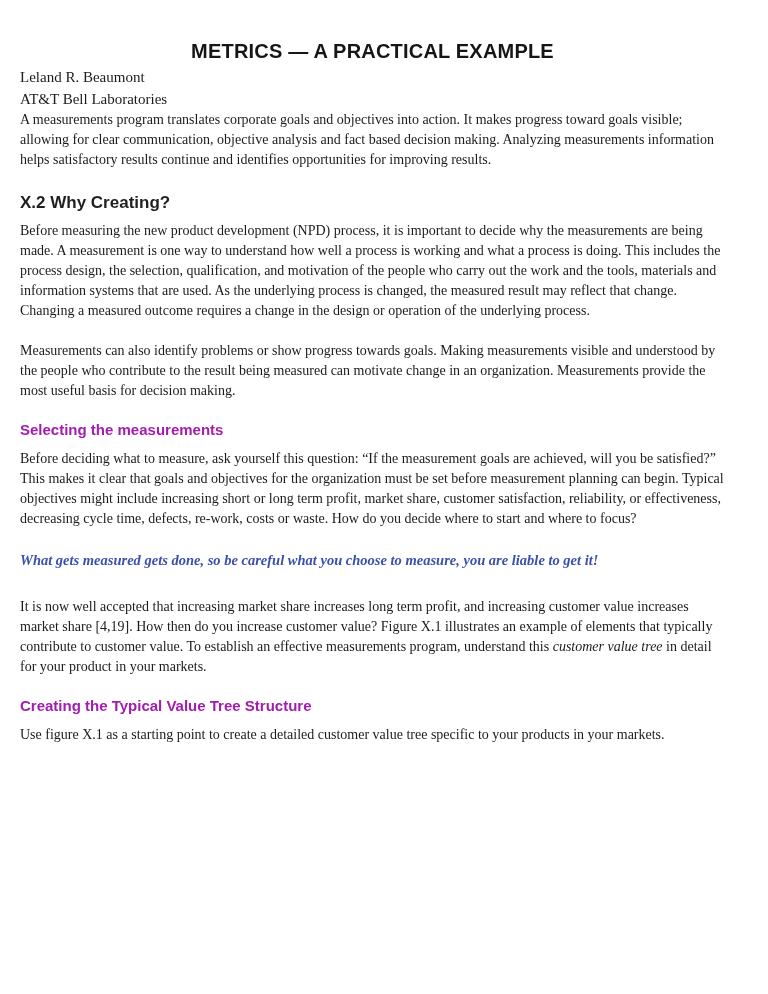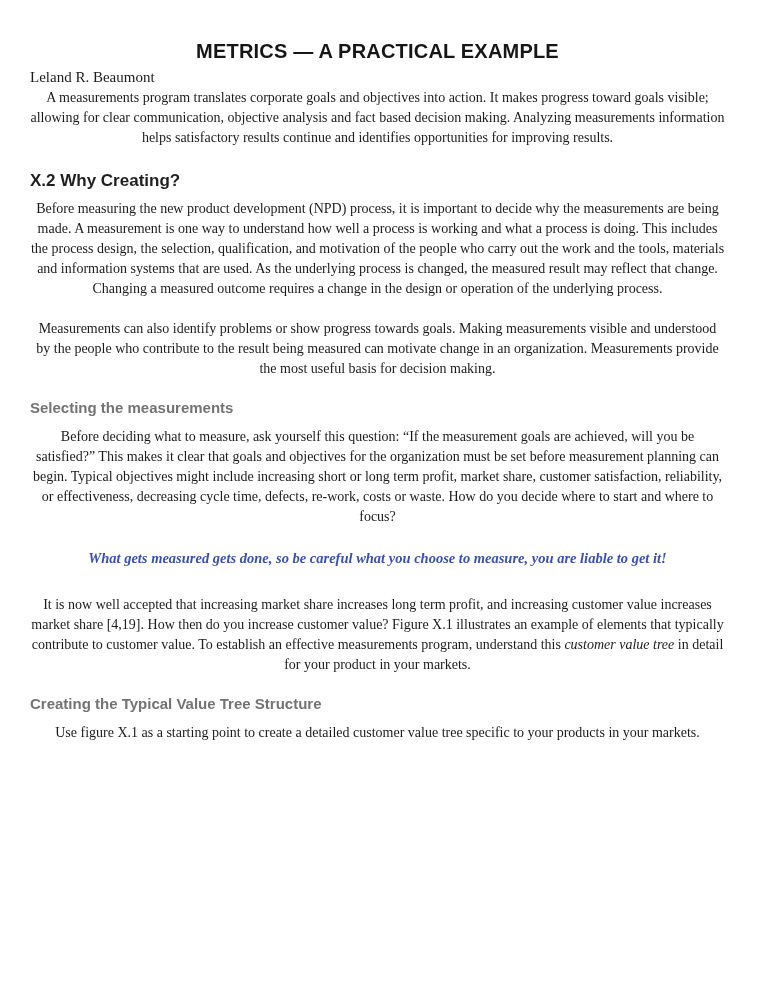--- a/index.html
+++ b/index.html
@@ -6,21 +6,21 @@
     margin: 0;
     padding: 0;
     background: #ffffff;
   }
   .page {
     position: relative;
     width: 768px;
     height: 994px;
     background: #ffffff;
     box-sizing: border-box;
-    padding: 38px 43px 0 30px;
+    padding: 38px 43px 0 20px;
     font-family: "Liberation Serif", serif;
     color: #1b1b1b;
     overflow: hidden;
   }
   .doc-title {
     margin: 0 0 2px 0;
     text-align: center;
     font-family: "Liberation Sans", sans-serif;
     font-weight: bold;
     font-size: 20px;
@@ -41,27 +41,27 @@
     font-size: 17px;
     line-height: 21px;
     color: #1f1f1f;
   }
   .sub-heading {
     margin: 14px 0 10px 0;
     font-family: "Liberation Sans", sans-serif;
     font-weight: bold;
     font-size: 15px;
     line-height: 18px;
-    color: #737373;
+    color: #a21caf;
   }
   .body-para {
     margin: 0 0 20px 0;
     font-size: 14px;
     line-height: 20px;
-    text-align: center;
+    text-align: left;
     color: #1b1b1b;
   }
   .pull-quote {
     margin: 2px 0 26px 0;
     font-size: 14.5px;
     line-height: 22px;
     font-weight: bold;
     font-style: italic;
   }
   .run-italic {
@@ -69,20 +69,21 @@
   }
 </style>
 </head>
 <body>
 
 <div class="page">
 
   <header>
     <h1 class="doc-title">METRICS — A PRACTICAL EXAMPLE</h1>
     <div class="doc-author">Leland R. Beaumont</div>
+    <div class="doc-affiliation">AT&amp;T Bell Laboratories</div>
   </header>
 
   <section>
     <p class="body-para">A measurements program translates corporate goals and objectives into action. It makes progress toward goals visible; allowing for clear communication, objective analysis and fact based decision making. Analyzing measurements information helps satisfactory results continue and identifies opportunities for improving results.</p>
   </section>
 
   <section>
     <h2 class="sec-heading">X.2 Why Creating?</h2>
     <p class="body-para">Before measuring the new product development (NPD) process, it is important to decide why the measurements are being made. A measurement is one way to understand how well a process is working and what a process is doing. This includes the process design, the selection, qualification, and motivation of the people who carry out the work and the tools, materials and information systems that are used. As the underlying process is changed, the measured result may reflect that change. Changing a measured outcome requires a change in the design or operation of the underlying process.</p>
     <p class="body-para">Measurements can also identify problems or show progress towards goals. Making measurements visible and understood by the people who contribute to the result being measured can motivate change in an organization. Measurements provide the most useful basis for decision making.</p>

